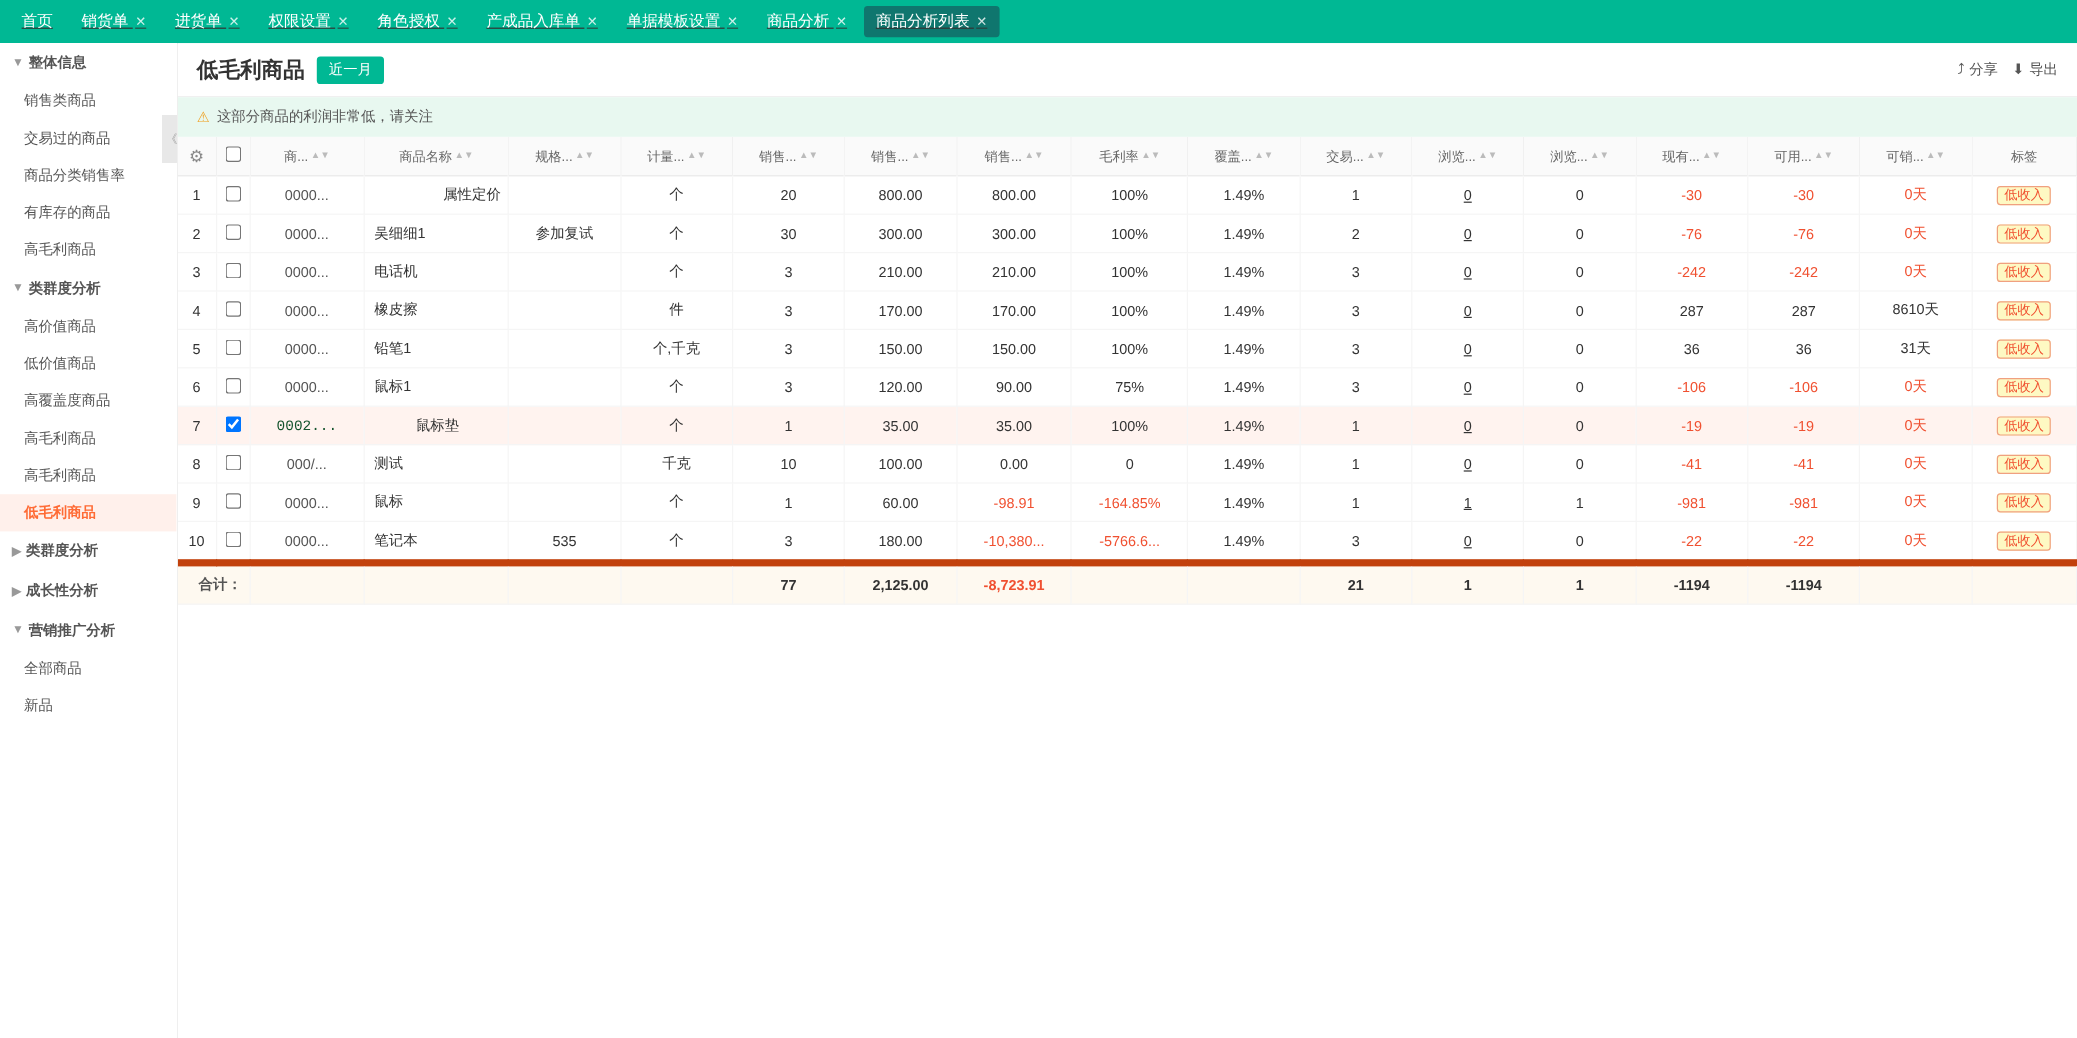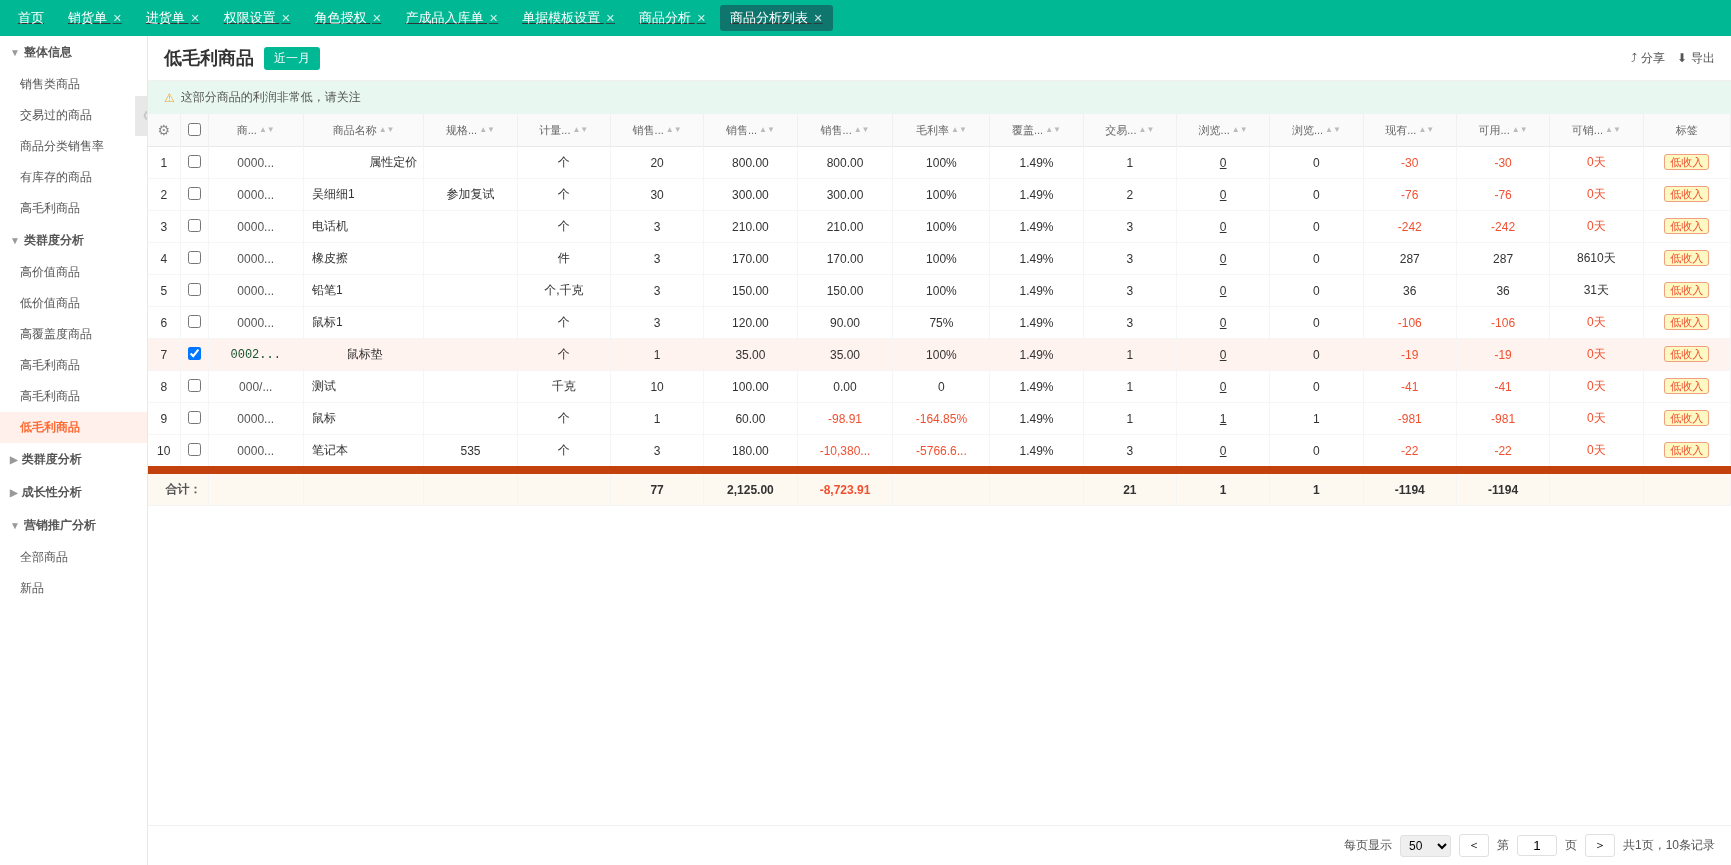--- a/index.html
+++ b/index.html
@@ -237,21 +237,21 @@
       border: 1px solid #e0e0e0;
       width: 40px;
       text-align: center;
       padding: 2px 4px;
       border-radius: 3px;
     }
 
     
     .total-row-wrap {
       background: #fef9f0;
-      border-top: 8px solid #c2410c;
+      border-top: 6px solid #c2410c;
     }
     .total-row-wrap td { background: #fef9f0; font-weight: bold; }
   </style>
 </head>
 <body>
 
 <div class="top-nav">
   <div class="nav-item">首页</div>
   <div class="nav-item">销货单 <span class="nav-close">✕</span></div>
   <div class="nav-item">进货单 <span class="nav-close">✕</span></div>
@@ -649,29 +649,15 @@
             <td>1</td>
             <td>-1194</td>
             <td>-1194</td>
             <td></td>
             <td></td>
           </tr>
         </tfoot>
       </table>
     </div>
 
-    <div class="pagination-bar">
-      <span>每页显示</span>
-      <select class="page-size-select">
-        <option value="50" selected="">50</option>
-        <option value="20">20</option>
-        <option value="100">100</option>
-      </select>
-      <button class="page-btn">＜</button>
-      <span>第</span>
-      <input class="page-input" type="text" value="1" style="">
-      <span>页</span>
-      <button class="page-btn">＞</button>
-      <span>共1页，10条记录</span>
-    </div>
 
   </div>
 </div>
 
 </body></html>

